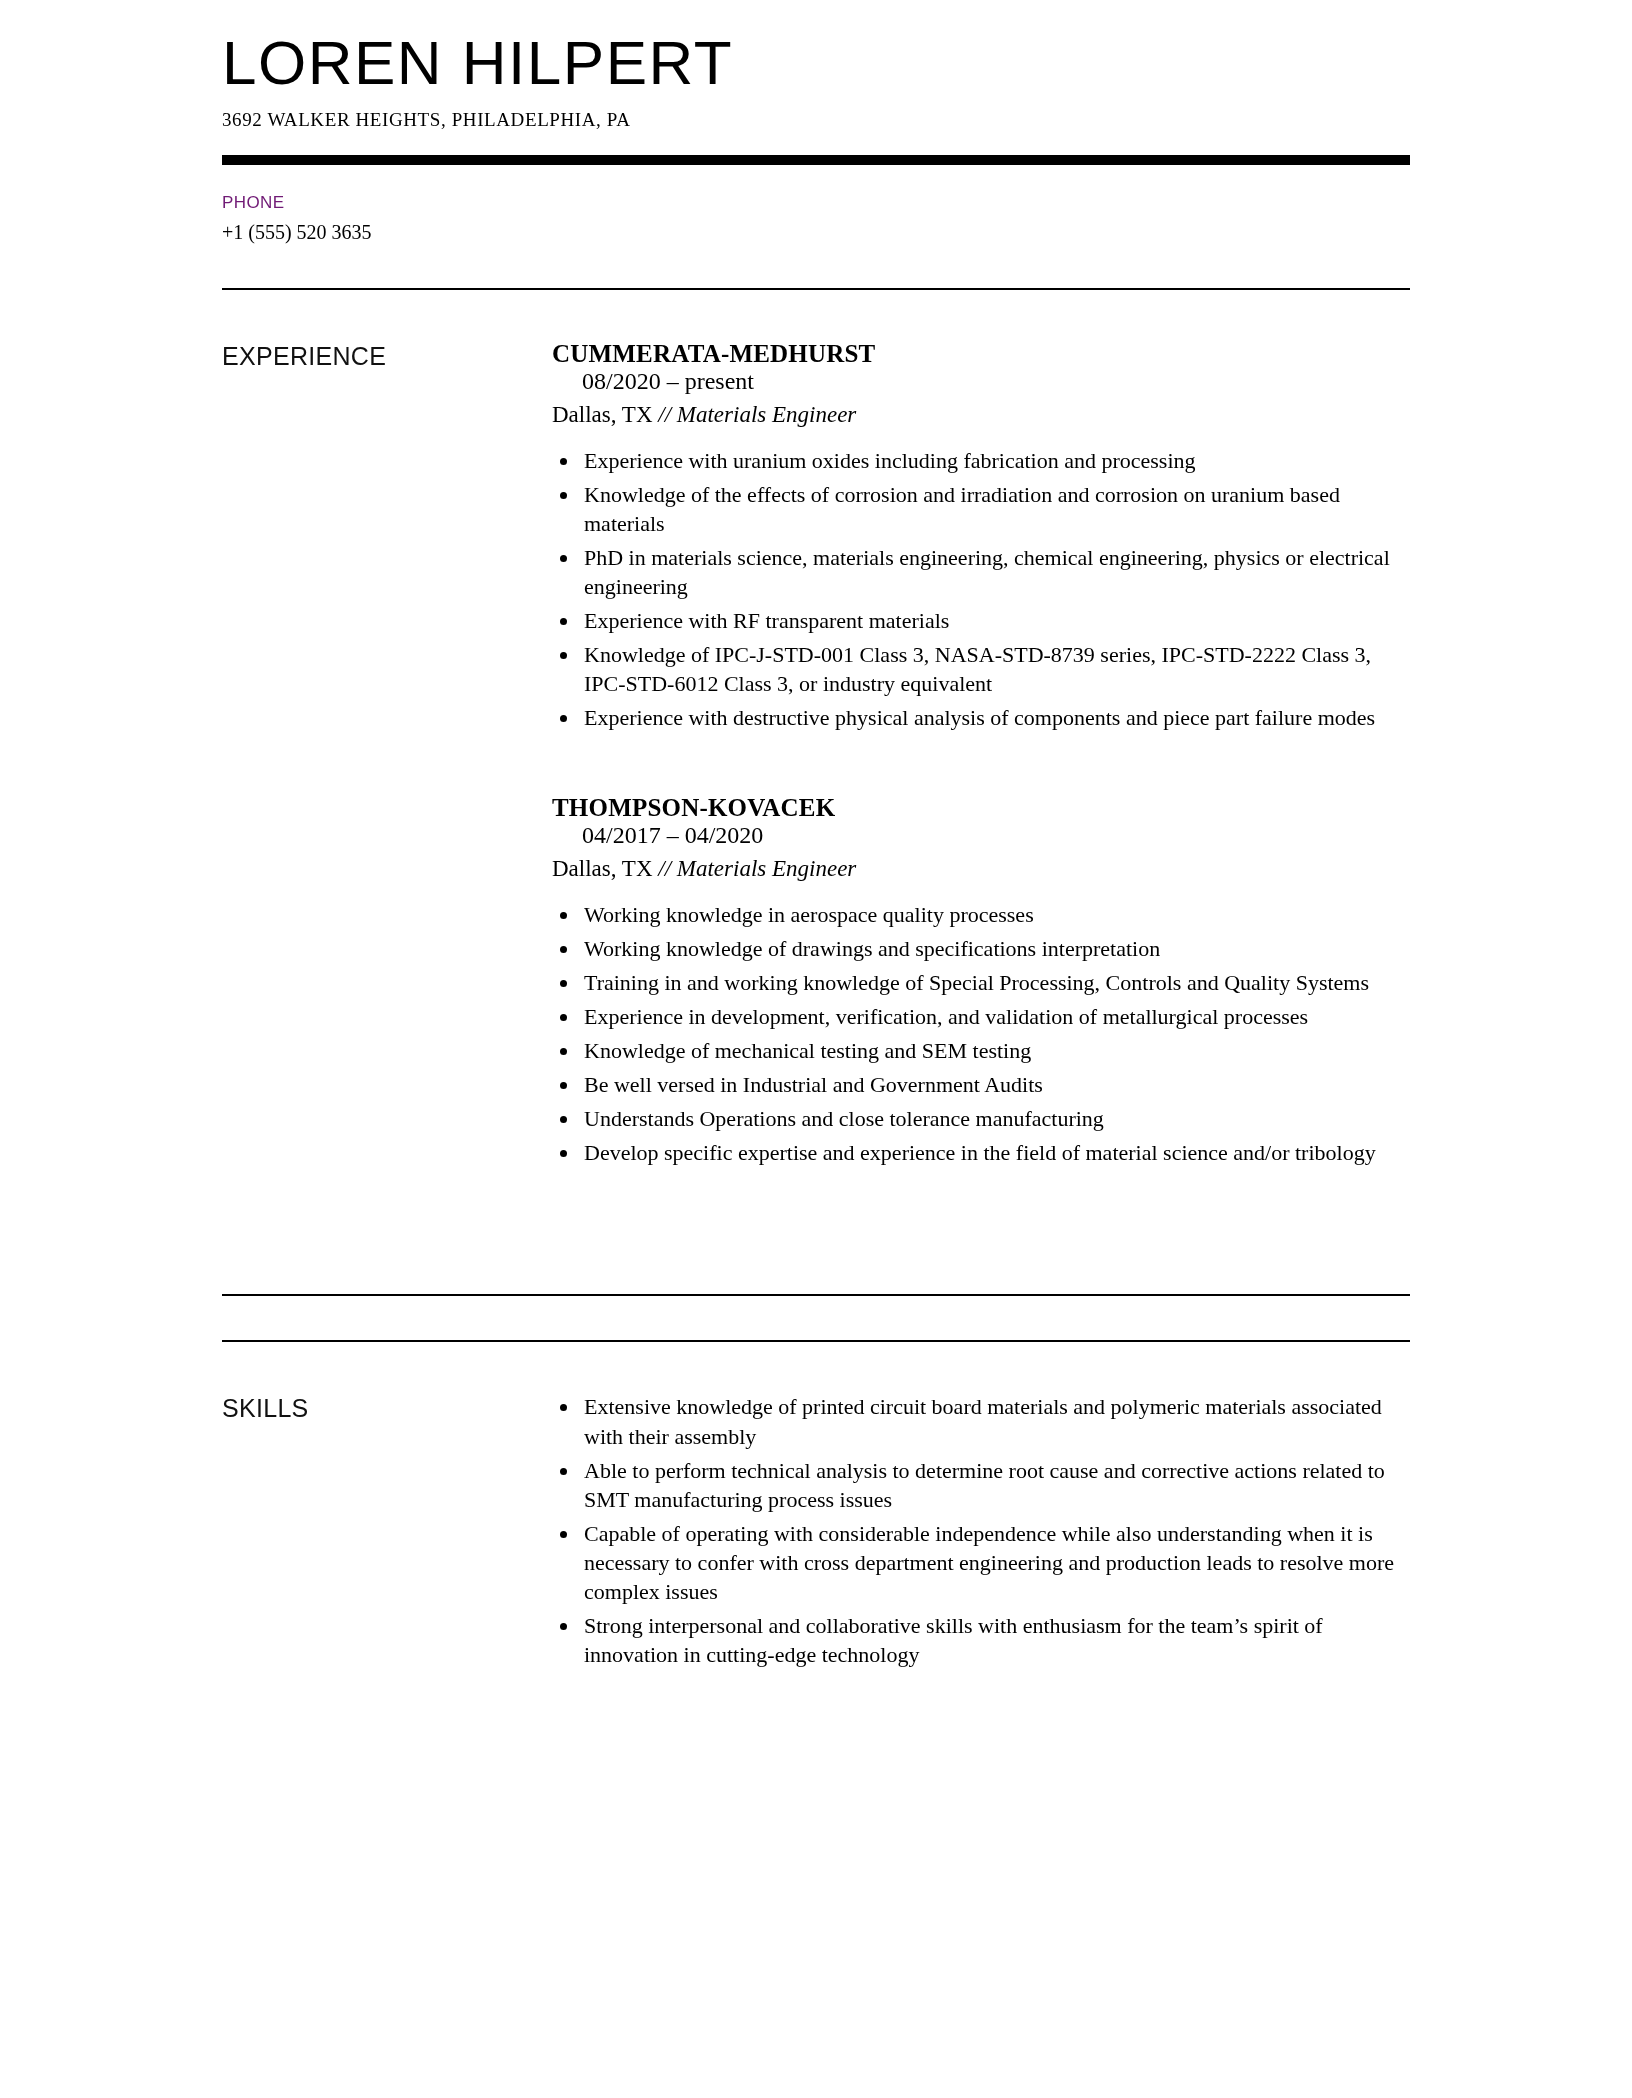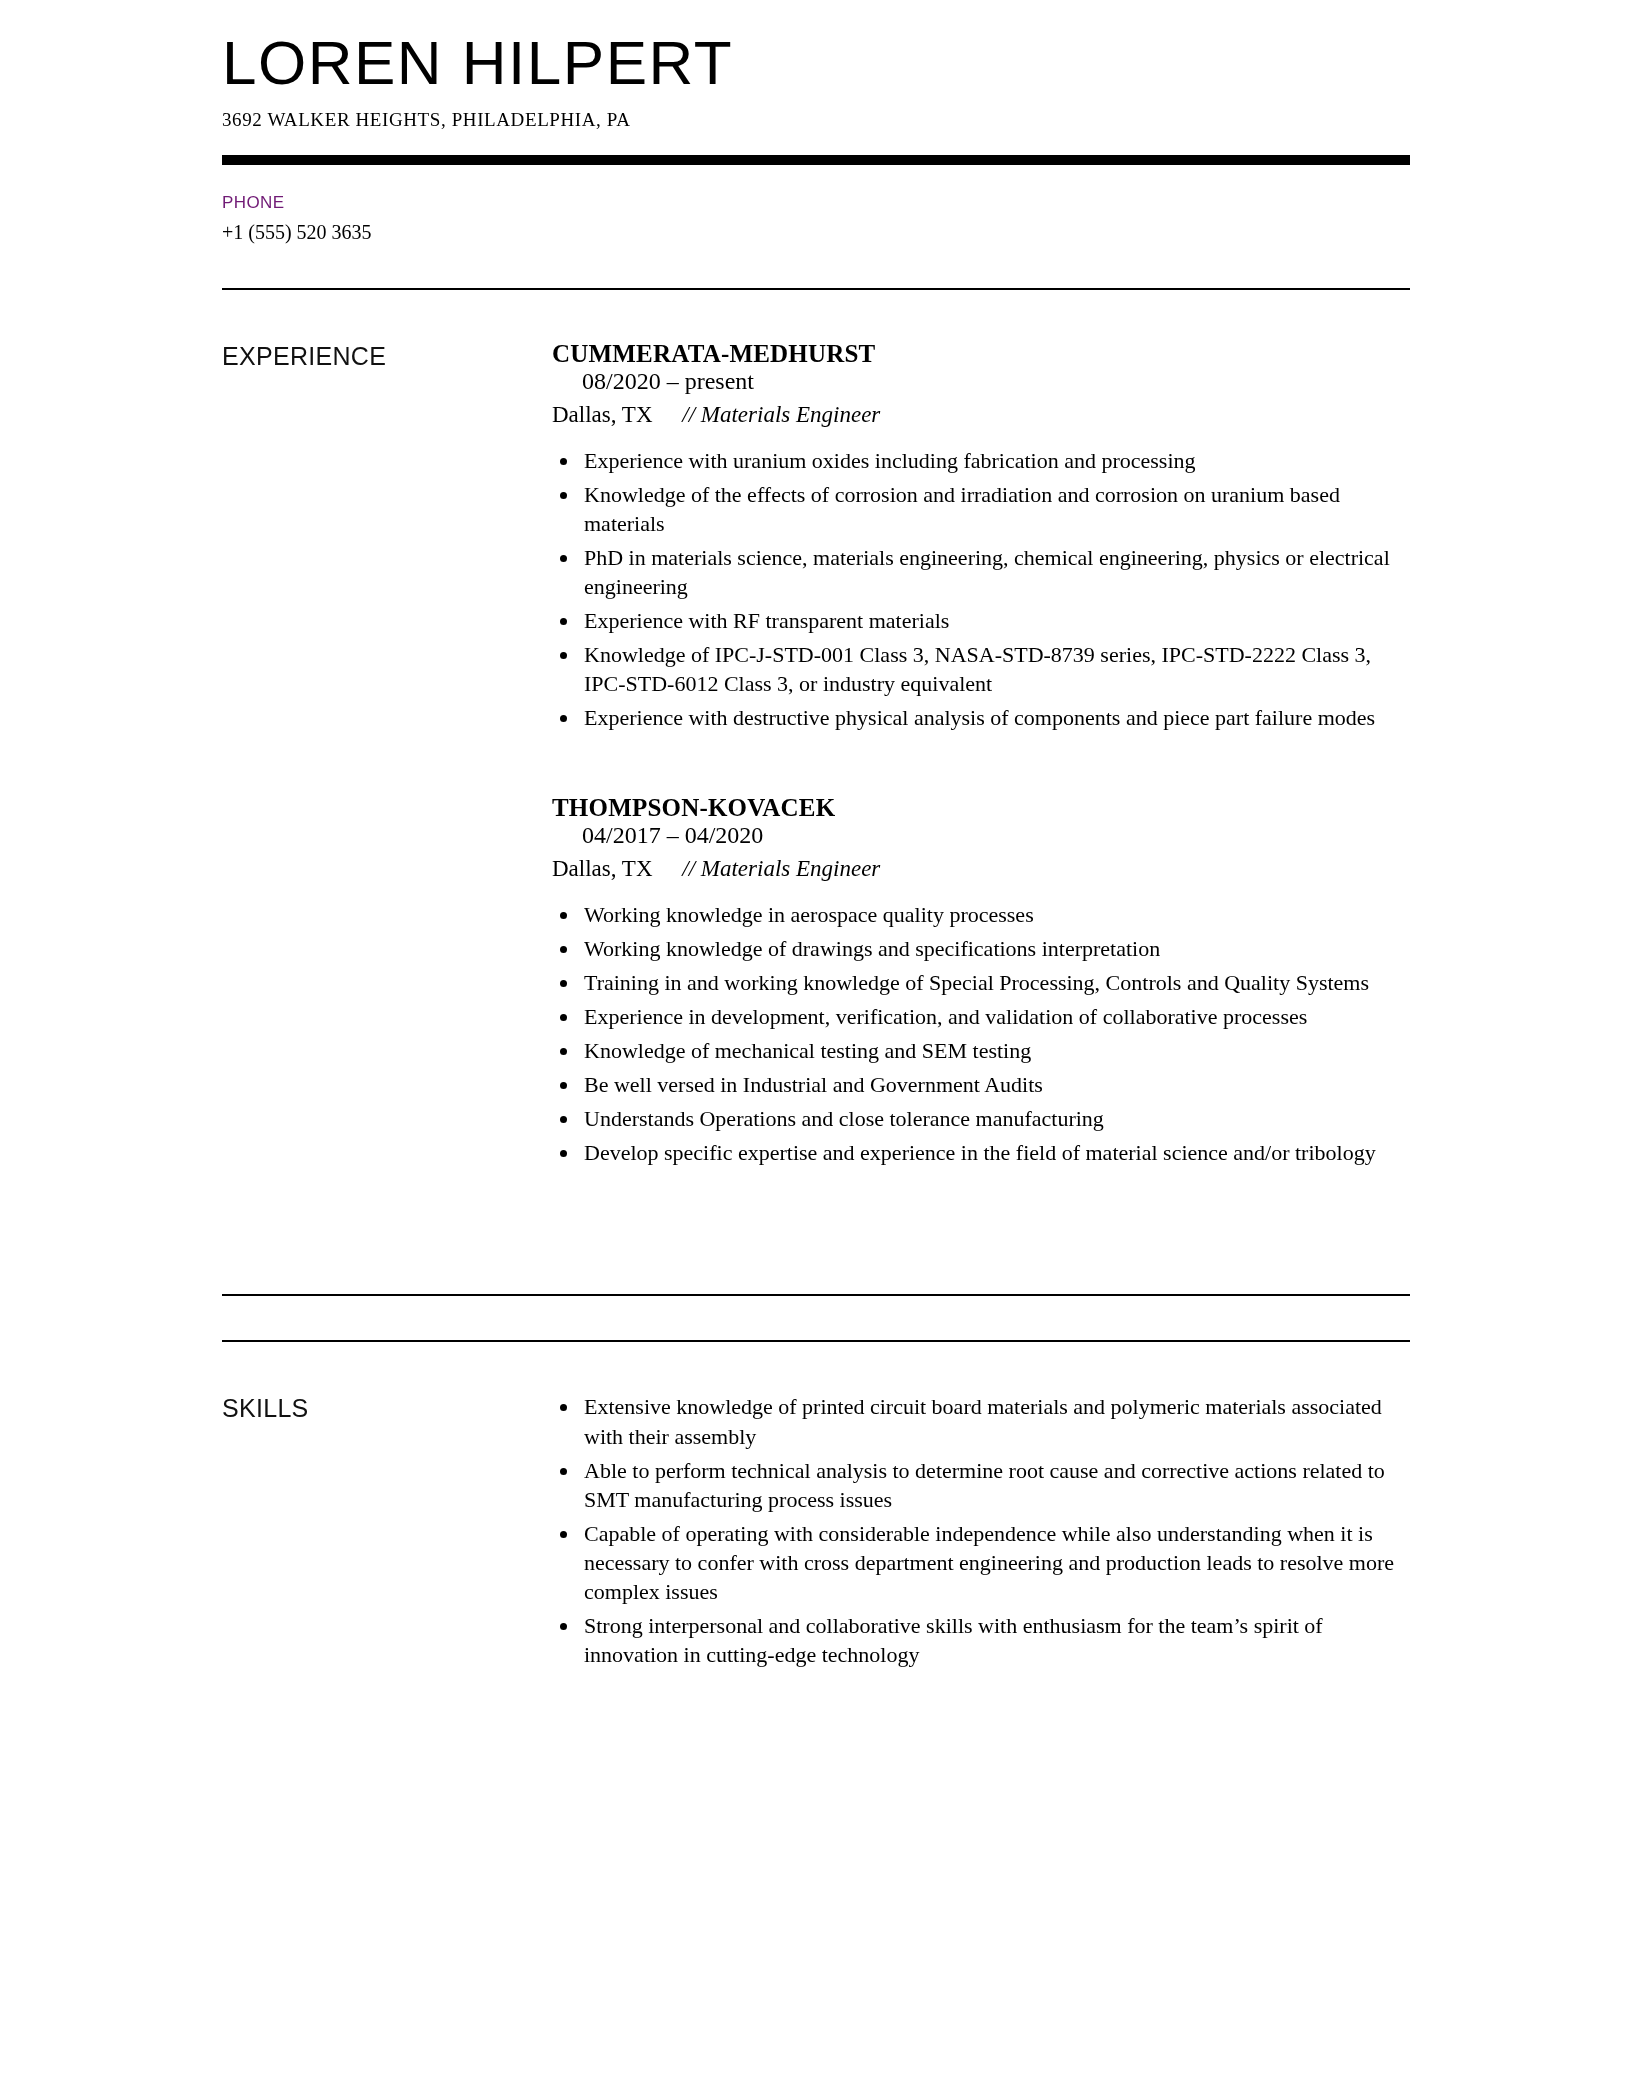--- a/index.html
+++ b/index.html
@@ -53,21 +53,21 @@
     letter-spacing: 0.3px;
     color: #111111;
     padding-top: 2px;
   }
   .section-body { flex: 1; min-width: 0; }
   .job + .job { margin-top: 62px; }
   .job-head { display: flex; justify-content: space-between; align-items: baseline; flex-direction: column; }
   .company { font-weight: bold; font-size: 25px; letter-spacing: 0.2px; }
   .dates { font-size: 24px; white-space: nowrap; padding-left: 30px; }
   .job-sub { font-size: 23px; margin-top: 7px; }
-  .italic { font-style: italic; margin-left: 24px; }
+  .italic { font-style: italic; }
   .bullets {
     margin: 18px 0 0 0;
     padding-left: 28px;
     font-size: 22px;
     line-height: 1.32;
   }
   .bullets li { margin-bottom: 5px; padding-left: 4px; }
   .school { font-weight: bold; font-size: 25px; letter-spacing: 0.2px; }
   .degree { font-style: italic; font-size: 23px; margin-top: 8px; }
   .section--experience { padding-bottom: 78px; }
@@ -121,21 +121,21 @@
           <span class="dates">04/2017 – 04/2020</span>
         </div>
         <div class="job-sub">
           <span>Dallas, TX</span>
           <span class="italic"><span>//</span> <span>Materials Engineer</span></span>
         </div>
         <ul class="bullets">
           <li>Working knowledge in aerospace quality processes</li>
           <li>Working knowledge of drawings and specifications interpretation</li>
           <li>Training in and working knowledge of Special Processing, Controls and Quality Systems</li>
-          <li>Experience in development, verification, and validation of collaborative processes</li>
+          <li>Experience in development, verification, and validation of metallurgical processes</li>
           <li>Knowledge of mechanical testing and SEM testing</li>
           <li>Be well versed in Industrial and Government Audits</li>
           <li>Understands Operations and close tolerance manufacturing</li>
           <li>Develop specific expertise and experience in the field of material science and/or tribology</li>
         </ul>
       </article>
 
     </div>
   </section>
 

